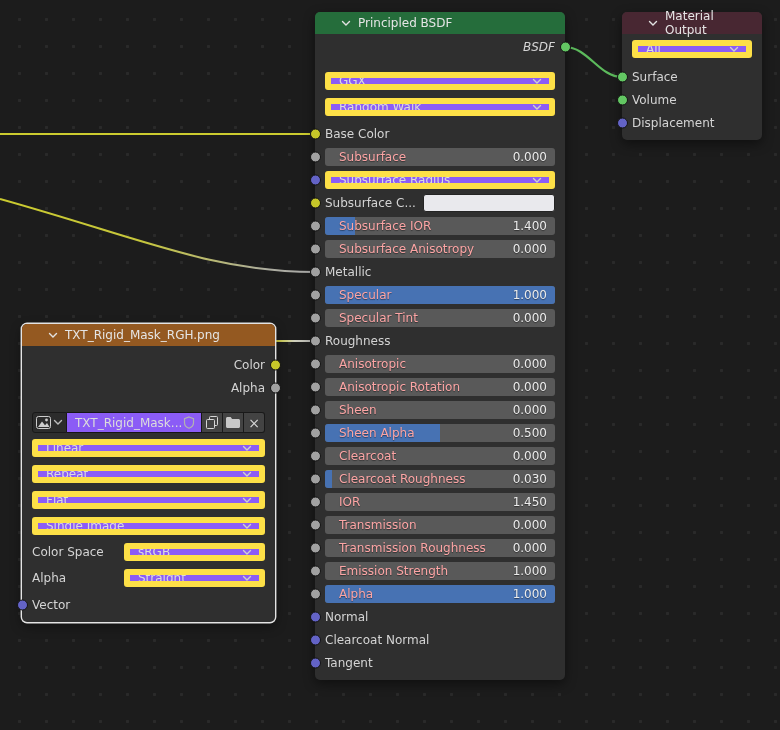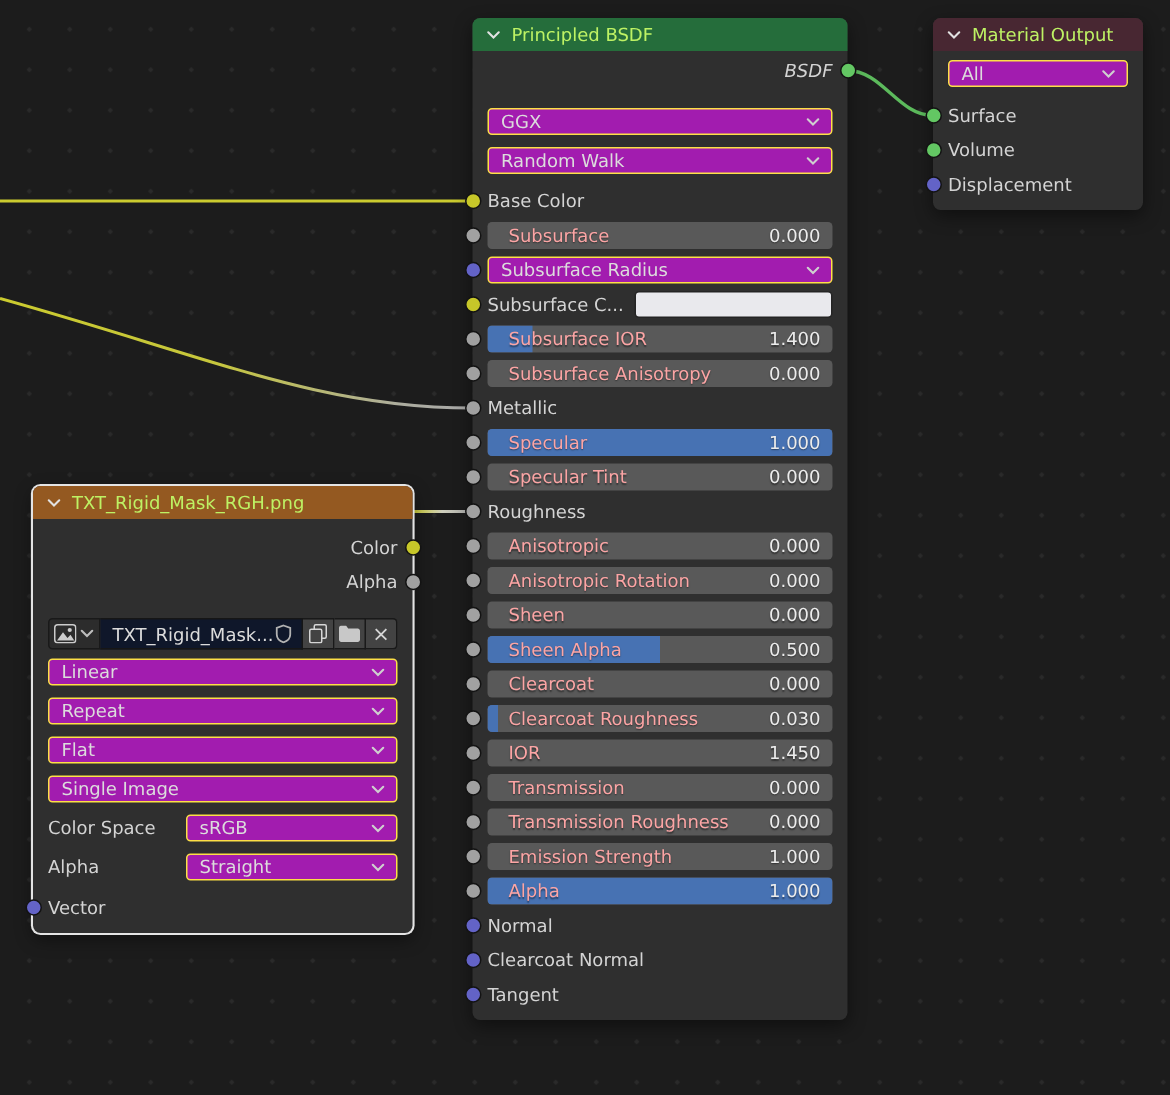--- a/index.html
+++ b/index.html
@@ -5,58 +5,58 @@
   html,body{margin:0;padding:0;}
   body{width:780px;height:730px;overflow:hidden;font-family:"DejaVu Sans","Liberation Sans",sans-serif;}
   #canvas{position:relative;width:780px;height:730px;
     background-color:#1c1c1c;
     background-image:radial-gradient(circle,#2a2a2a 1.4px,rgba(0,0,0,0) 1.5px);
     background-size:27px 27px;background-position:6px 6px;}
   #wires{position:absolute;left:0;top:0;width:780px;height:730px;pointer-events:none;}
   .node{position:absolute;background:#2f2f2f;border-radius:5px;
     box-shadow:0 4px 12px rgba(0,0,0,.45);font-size:12px;color:#d4d4d4;}
   .node.selected{box-shadow:0 0 0 1.4px #e4e4e4,0 4px 12px rgba(0,0,0,.45);}
-  .node-header{height:22px;display:flex;align-items:center;gap:7px;padding:0 9px;
-    border-radius:5px 5px 0 0;color:#bef264;}
+  .node-header{height:22px;display:flex;align-items:center;gap:7px;padding:0 26px;
+    border-radius:5px 5px 0 0;color:#e5e5e5;}
   #node-principled{left:315px;top:12px;width:250px;}
   #node-principled .node-header{background:#256d3b;}
   #node-material-output{left:622px;top:12px;width:140px;}
   #node-material-output .node-header{background:#482732;}
   #node-image-texture{left:22px;top:300px;width:253px;margin-top:24px;}
   #node-image-texture .node-header{background:#945921;}
   .node-body{padding:4px 0 8px 0;}
   #node-material-output .node-body{padding-top:6px;}
   #node-image-texture .node-body{padding-top:10px;}
   .row{position:relative;height:18px;display:flex;align-items:center;margin-bottom:5px;}
   .row:last-child{margin-bottom:0;}
   .row.out{justify-content:flex-end;}
   .row.out .label{margin-right:10px;}
   .row.label-row .label{margin-left:10px;}
   .label{white-space:nowrap;}
   .widget{flex:1;margin:0 10px;height:18px;border-radius:3px;display:flex;
     align-items:center;position:relative;overflow:hidden;box-sizing:border-box;}
-  .widget.dd{background:#a21caf;border:1px solid #fde047;}
+  .widget.dd{background:#8b5cf6;border:6px solid #fde047;}
   .widget.dd .label{padding-left:8px;color:#dcdcdc;}
   .widget.dd .chev{margin-left:auto;margin-right:7px;flex:none;}
   .widget.slider{background:#595959;}
   .widget.slider .label{padding-left:14px;z-index:1;color:#fca5a5;text-shadow:0 1px 1px rgba(0,0,0,.45);}
   .widget.slider .value{margin-left:auto;padding-right:8px;z-index:1;color:#ececec;text-shadow:0 1px 1px rgba(0,0,0,.45);}
   .fill{position:absolute;left:0;top:0;bottom:0;background:#4772b3;}
   .swatch{width:132px;height:18px;border-radius:3px;margin-left:auto;margin-right:10px;
     box-sizing:border-box;border:1px solid #242424;}
   .prop-label{width:92px;margin-left:10px;flex:none;}
   .row.propdrop .widget{margin-left:0;}
   .socket{position:absolute;width:9px;height:9px;border-radius:50%;
     border:1px solid #131313;top:50%;transform:translateY(-50%);z-index:3;}
   .socket.left{left:-5.5px;}
   .socket.right{right:-5.5px;}
   .db{display:flex;flex:1;margin:0 10px;height:21px;}
   .db-icon-btn{width:35px;flex:none;background:#2c2c2c;border:1px solid #191919;
     border-radius:3px 0 0 3px;display:flex;align-items:center;justify-content:center;gap:2px;box-sizing:border-box;}
-  .db-name{flex:1;background:#0f172a;border:1px solid #161616;border-left:none;display:flex;
+  .db-name{flex:1;background:#8b5cf6;border:1px solid #161616;border-left:none;display:flex;
     align-items:center;padding-left:8px;color:#dcdcdc;overflow:hidden;white-space:nowrap;box-sizing:border-box;}
   .db-shield{margin-left:auto;padding-right:6px;display:flex;align-items:center;}
   .db-btn{width:21px;flex:none;background:#434343;border:1px solid #191919;border-left:none;
     display:flex;align-items:center;justify-content:center;color:#d6d6d6;box-sizing:border-box;}
   .db-btn.last{border-radius:0 3px 3px 0;}
   .db-btn .x-glyph{font-size:14px;line-height:1;color:#d6d6d6;}
   .row.db-row{height:21px;}
 </style>
 </head>
 <body>

